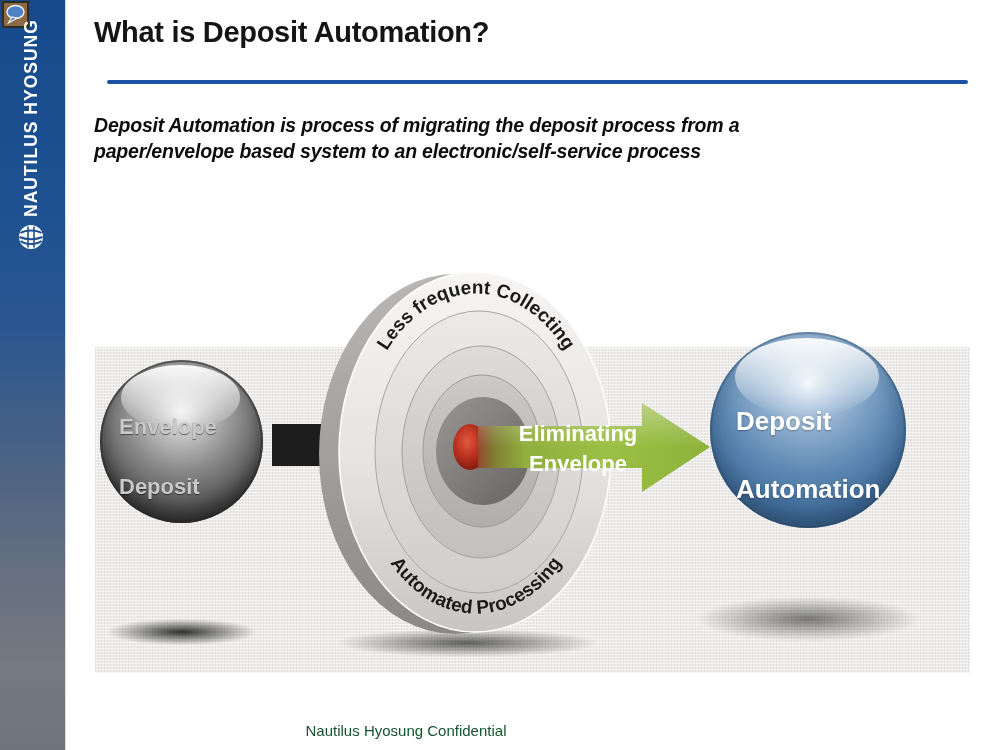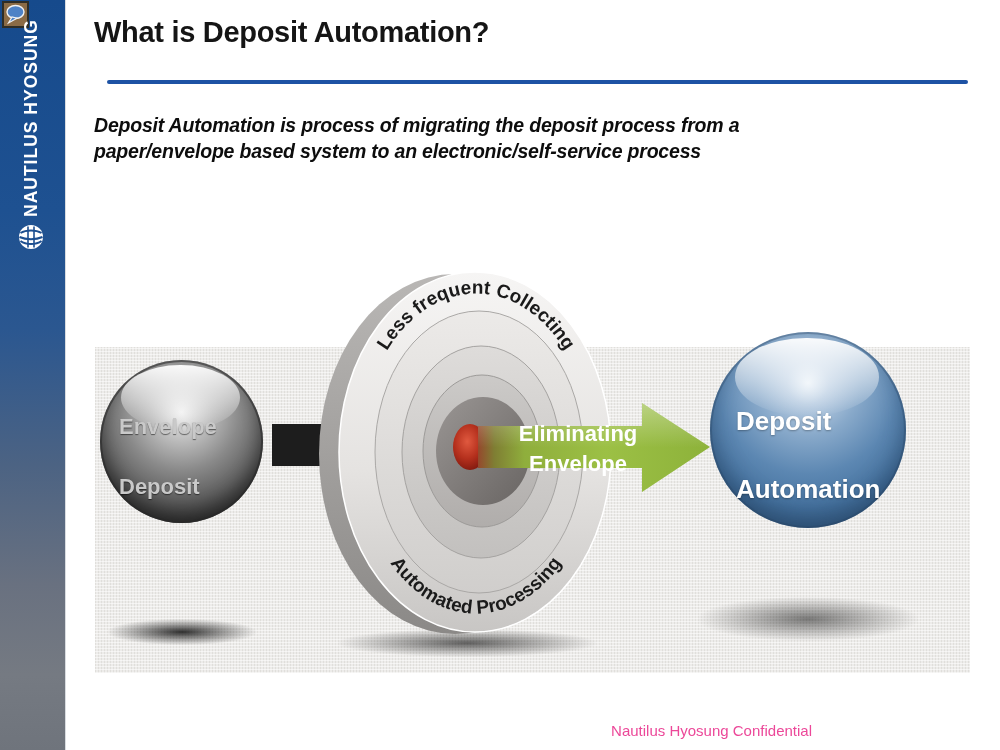--- a/index.html
+++ b/index.html
@@ -50,22 +50,22 @@
   .sphere.blue .lbl{left:26px;top:72px;font-size:26px;line-height:34px;color:#ffffff;
     text-shadow:0 1px 2px rgba(0,0,0,.3);}
 
   
   .connector{position:absolute;left:272px;top:424px;width:58px;height:42px;background:#1d1d1d;}
 
   
   .disc-svg{position:absolute;left:310px;top:258px;}
   .arrow-svg{position:absolute;left:470px;top:395px;}
 
-  .footer{position:absolute;left:0;top:722px;width:812px;text-align:right;
-    font-size:15px;color:#ec4899;}
+  .footer{position:absolute;left:0;top:722px;width:812px;text-align:center;
+    font-size:15px;color:#14532d;}
 </style>
 </head>
 <body>
 
 <div class="slide">
 
   <div class="sidebar">
     <div class="bubble-box">
       <svg width="23" height="23" viewBox="0 0 23 23">
         <ellipse cx="11.5" cy="9" rx="8.5" ry="6.5" fill="#4e82c6" stroke="#f2f2f2" stroke-width="1.4"></ellipse>

